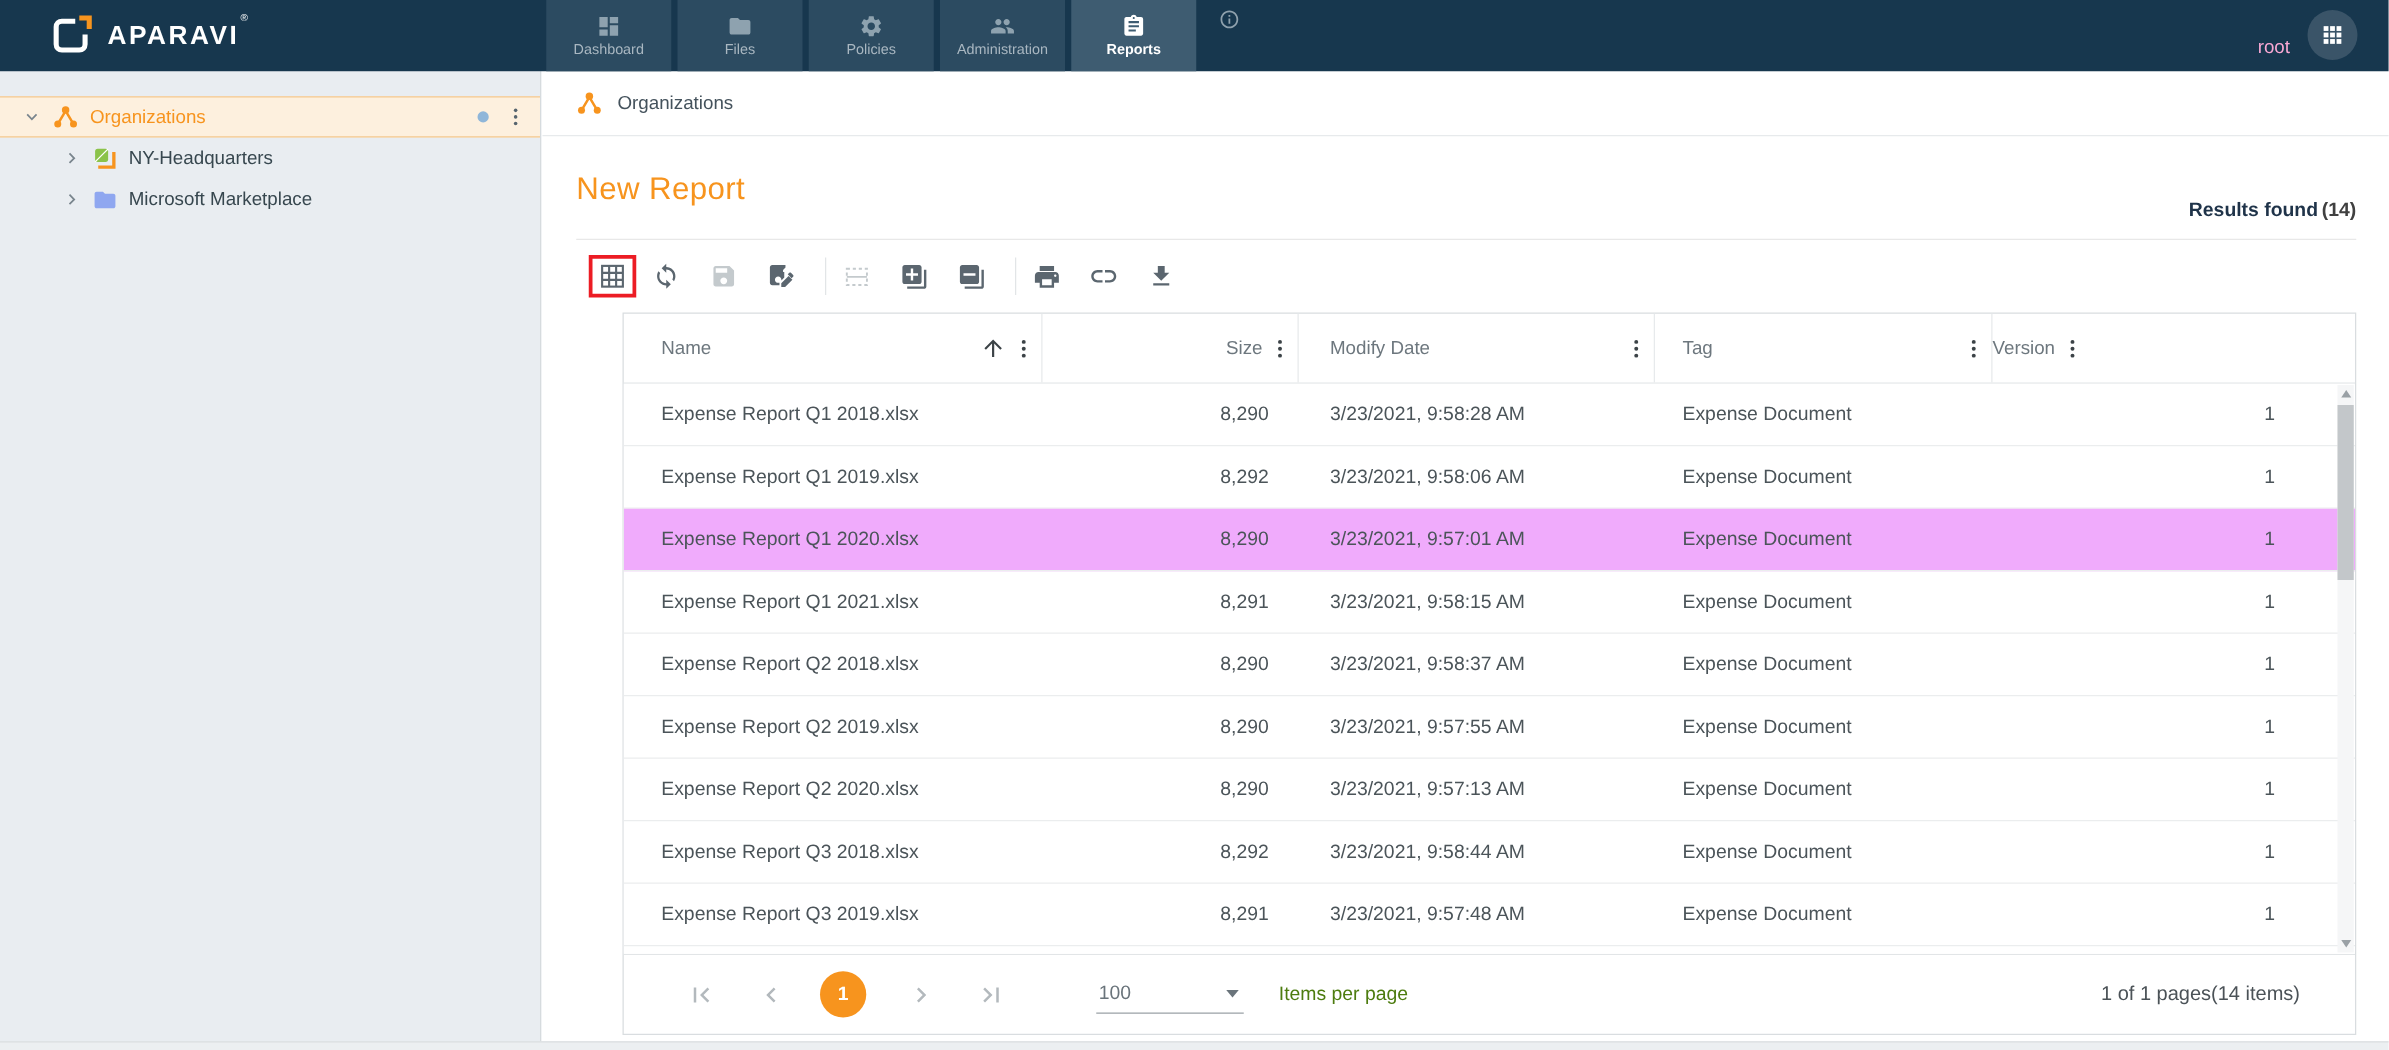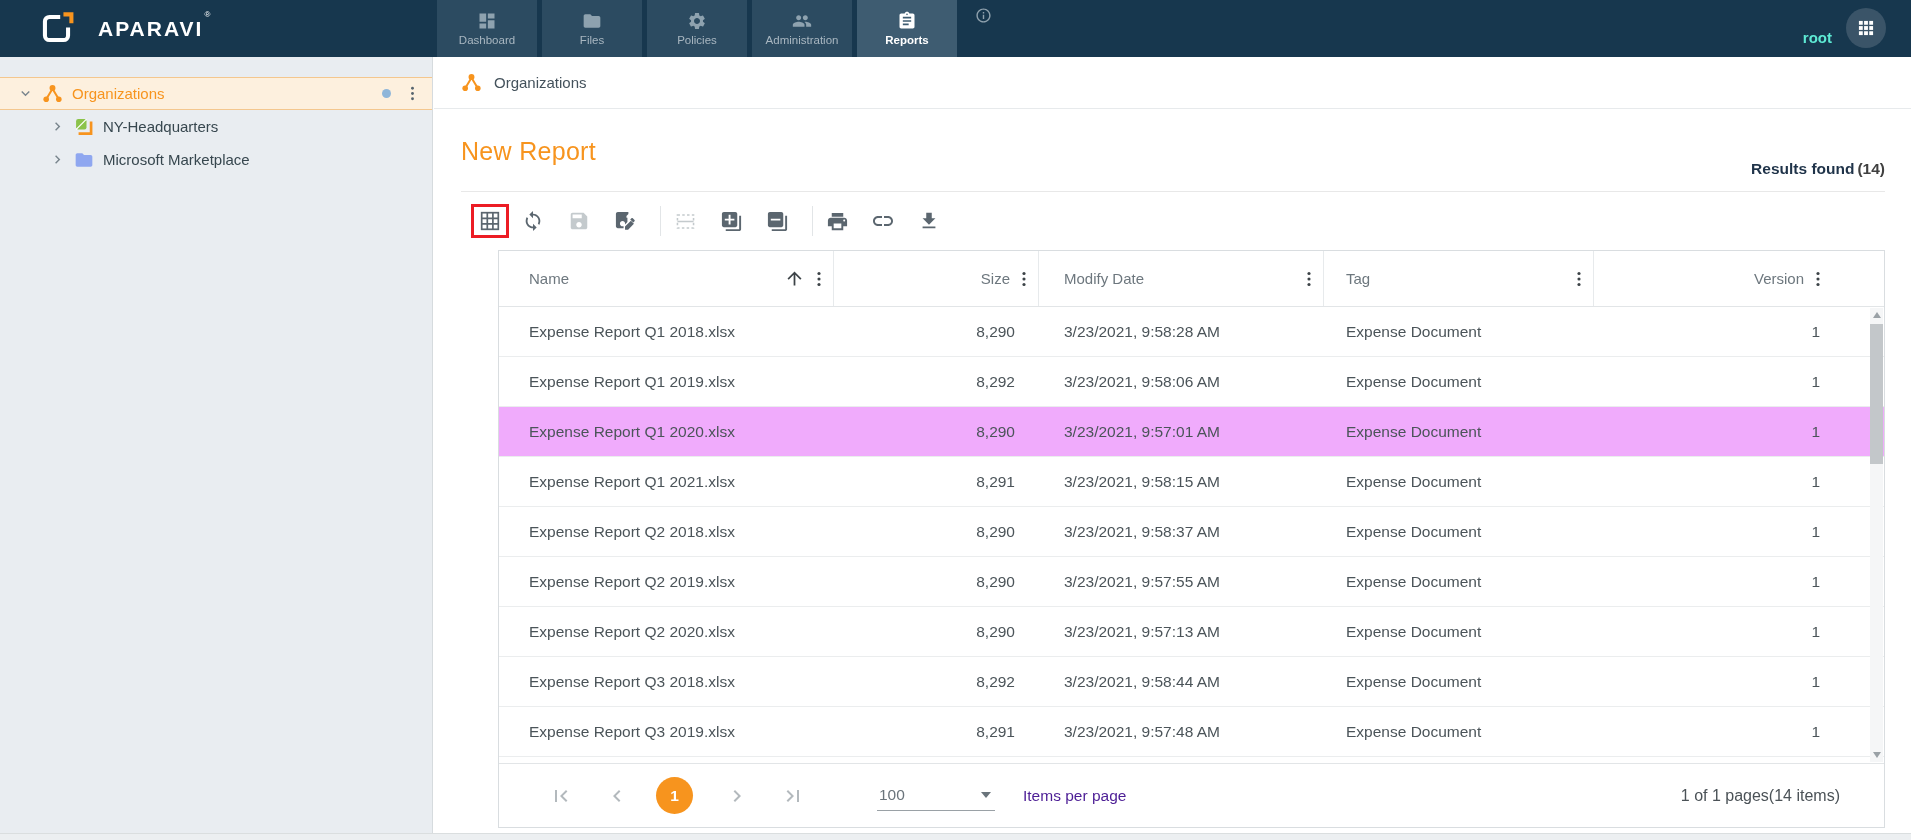--- a/index.html
+++ b/index.html
@@ -1,32 +1,32 @@
 <!DOCTYPE html>
 <html><head>
 <meta charset="utf-8">
 <style>
   * { margin:0; padding:0; box-sizing:border-box; }
   html,body { width:1911px; height:840px; overflow:hidden; font-family:"Liberation Sans", sans-serif; background:#fff; }
   #app { position:relative; width:1911px; height:840px; background:#fff; }
 
   
   .navbar { position:absolute; top:0; left:0; right:0; height:57px; background:#17374e; z-index:5; }
-  .logo { position:absolute; left:38px; top:0; height:57px; display:flex; align-items:center; gap:23px; }
+  .logo { position:absolute; left:38px; top:0; height:57px; display:flex; align-items:center; gap:11px; }
   .logo-text { color:#fff; font-size:21px; font-weight:bold; letter-spacing:2px; }
   .logo-reg { color:#fff; font-size:8px; vertical-align:top; position:relative; top:-7px; margin-left:1px; }
   .nav-tabs { position:absolute; left:437px; top:0; height:57px; display:flex; gap:5px; }
   .nav-tab { min-width:100px; padding:0 12px; background:#2c4b61; display:flex; flex-direction:column; align-items:center; justify-content:center; gap:3px; cursor:pointer; }
   .nav-tab svg { fill:#8ea2af; }
   .nav-tab .tab-label { color:#a9b7c1; font-size:11.5px; }
   .nav-tab.selected { background:#3e5c71; }
   .nav-tab.selected svg { fill:#ffffff; }
   .nav-tab.selected .tab-label { color:#fff; font-weight:bold;text-align:center; }
   .info-icon { position:absolute; left:975px; top:7px; }
-  .nav-user { position:absolute; right:79px; top:0; height:75px; display:flex; align-items:center; color:#5eead4; font-size:15px; cursor:pointer;font-weight:bold; }
+  .nav-user { position:absolute; right:79px; top:0; height:75px; display:flex; align-items:center; color:#f9a8d4; font-size:15px; cursor:pointer; }
   .apps-btn { position:absolute; right:25px; top:8px; width:40px; height:40px; border-radius:50%; background:#3a5468; display:flex; align-items:center; justify-content:center; cursor:pointer; }
 
   
   .sidebar { position:absolute; top:57px; left:0; width:433px; bottom:0; background:#e9edf1; border-right:1px solid #d6dbde; }
   .tree { padding-top:20px; }
   .tree-row { height:33px; display:flex; align-items:center; font-size:15px; color:#37474f; cursor:pointer; }
   .tree-row .chev { width:26px; display:flex; justify-content:center; }
   .tree-row .chev svg { fill:#79858d; }
   .tree-row .t-icon { margin:0 9px 0 4px; display:flex; }
   .tree-row.selected { background:#fdf0de; border-top:1px solid #f4c78e; border-bottom:1px solid #f4c78e; }
@@ -64,21 +64,21 @@
   .g-header { display:grid; grid-template-columns:335px 205px 285px 270px 1fr; height:56px; border-bottom:1px solid #e2e5e7; }
   .h-cell { display:flex; align-items:center; font-size:15px; color:#6d777e; border-right:1px solid #e7eaec; cursor:pointer; }
   .h-cell:last-child { border-right:none; }
   .h-name { padding-left:30px; }
   .h-name .sort { margin-left:auto; display:flex; }
   .h-size { justify-content:flex-end; }
   .h-modify { padding-left:25px;gap:15px; }
   .h-modify .h-kebab { margin-left:auto; }
   .h-tag { padding-left:22px; }
   .h-tag .h-kebab { margin-left:auto; }
-  .h-version { justify-content:flex-end; padding-right:52px; }
+  .h-version { justify-content:flex-start; padding-right:52px; }
   .h-kebab { display:flex; margin:0 4px; cursor:pointer; }
   .h-kebab svg { fill:#3c4347; }
   .sort svg { fill:#3c4347; }
 
   .g-body { height:456px; overflow:hidden; position:relative; background:#fff; }
   .t-row { display:grid; grid-template-columns:335px 205px 285px 270px 1fr; height:50px; align-items:center; border-bottom:1px solid #ebedee; font-size:15.5px; color:#4b5459; cursor:pointer; }
   .t-row.hl { background:#f0abfc; }
   .cell { white-space:nowrap; overflow:hidden; }
   .c-name { padding-left:30px; }
   .c-size { text-align:right; padding-right:24px; }
@@ -93,21 +93,21 @@
   .sb-down { border-left:4.5px solid transparent; border-right:4.5px solid transparent; border-top:6px solid #9aa1a6; margin-top:auto; }
   .sb-thumb { width:13px; height:140px; background:#c3c7ca; margin-top:2px; cursor:pointer; }
 
   
   .pager { height:64px; border-top:1px solid #e2e5e7; display:flex; align-items:center; padding:0 44px 0 50px; }
   .pg-btn { width:24px; height:24px; display:flex; align-items:center; justify-content:center; margin-right:32px; cursor:pointer; }
   .pg-btn svg { fill:#b3b9bd; }
   .pg-current { width:37px; height:37px; border-radius:50%; background:#f7941e; color:#fff; font-size:15.5px; font-weight:bold; display:flex; align-items:center; justify-content:center; margin-right:32px; margin-left:-5px; cursor:pointer; }
   .per-page { margin-left:40px; width:118px; border-bottom:1px solid #9aa1a6; display:flex; align-items:center; justify-content:space-between; height:30px; font-size:15.5px; color:#6a747b; cursor:pointer; padding:0 4px 0 2px;text-align:right; }
   .pp-caret { width:0; height:0; border-left:5.5px solid transparent; border-right:5.5px solid transparent; border-top:6.5px solid #6a747b; }
-  .pp-label { margin-left:28px; font-size:15.5px; color:#4c1d95; }
+  .pp-label { margin-left:28px; font-size:15.5px; color:#4d7c0f; }
   .pager-summary { margin-left:auto; font-size:16px; color:#4b5257; }
 
   .bottom-strip { position:absolute; left:0; right:0; bottom:0; height:7px; background:#eceff1; border-top:1px solid #dadedf; z-index:6; }
 </style>
 </head>
 <body>
 
 <div id="app">
 
   <div class="navbar">

